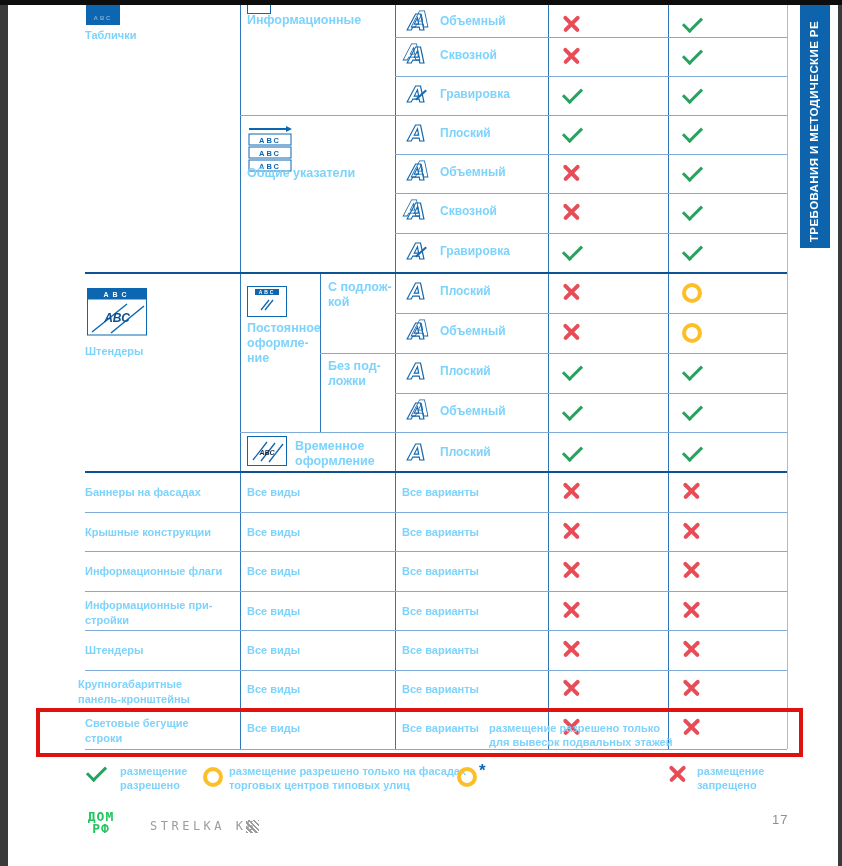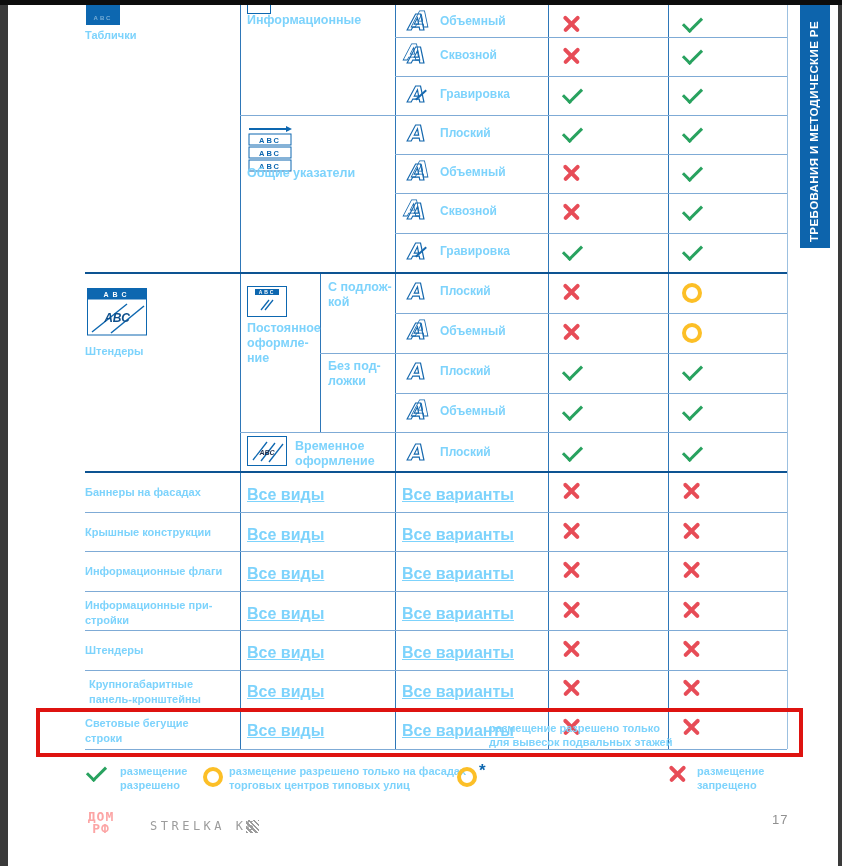--- a/index.html
+++ b/index.html
@@ -8,21 +8,21 @@
   .abs{position:absolute;}
   .page{position:absolute;left:8px;top:5px;width:830px;height:861px;background:#ffffff;}
   .topbar{position:absolute;left:0;top:0;width:842px;height:5px;background:#0d0d0d;z-index:9;}
   .sidetab{position:absolute;left:800px;top:0px;width:30px;height:248px;background:#0d64ac;overflow:hidden;}
   .sidetab span{position:absolute;left:8px;bottom:6px;writing-mode:vertical-rl;transform:rotate(180deg);
        color:#ffffff;font-weight:bold;font-size:11.5px;letter-spacing:0.4px;white-space:nowrap;}
   .t{position:absolute;color:#7dd3fc;font-weight:bold;white-space:pre-line;}
   .cat{font-size:11px;line-height:15px;}
   .grp{font-size:12.5px;line-height:15px;}
   .typ{font-size:12px;}
-  .val{font-size:16px;text-decoration:underline;}
+  .val{font-size:11px;}
   .vl{position:absolute;width:1px;background:#2e77b8;}
   .hl{position:absolute;height:1px;background:#7fabd6;}
   .hd{position:absolute;height:2px;background:#0d5392;}
   .mark{position:absolute;width:26px;height:26px;}
   .mark[data-mark="check"]::before{content:"";position:absolute;left:3px;top:5px;width:16px;height:8px;
        border-left:3.5px solid #28a25f;border-bottom:3.5px solid #28a25f;transform:rotate(-45deg);}
   .mark[data-mark="cross"]::before,.mark[data-mark="cross"]::after{content:"";position:absolute;left:1px;top:10px;
        width:21px;height:3.5px;background:#e74c57;border-radius:2px;}
   .mark[data-mark="cross"]::before{transform:rotate(45deg);}
   .mark[data-mark="cross"]::after{transform:rotate(-45deg);}
@@ -34,21 +34,21 @@
   .aico::before,.aico::after{font-family:"DejaVu Sans",sans-serif;font-weight:bold;font-size:22px;line-height:28px;
        color:transparent;-webkit-text-stroke:1.15px #1568ae;position:absolute;transform:skewX(-9deg);}
   .aico::before{content:"А";left:4px;top:0;}
   .aico.volume::after{content:"А";left:8px;top:-3px;-webkit-text-stroke-width:0.8px;}
   .aico.through::after{content:"А";left:0px;top:-3px;-webkit-text-stroke-width:0.8px;}
   .aico.engrave::after{content:"";left:10px;top:13px;width:14px;height:2px;background:#1568ae;transform:rotate(-42deg);}
   .legend-label{font-size:11px;line-height:13.5px;}
   .redbox{position:absolute;left:36px;top:708px;width:759px;height:41px;border:4px solid #de1310;z-index:8;}
   .hatch{position:absolute;width:13px;height:13px;
        background:repeating-linear-gradient(45deg,#9c9c9c 0 1.5px,transparent 1.5px 3.5px);}
-  .logo{font-family:"DejaVu Sans Mono",monospace;font-weight:bold;color:#fca5a5;font-size:13px;line-height:12px;letter-spacing:1px;}
+  .logo{font-family:"DejaVu Sans Mono",monospace;font-weight:bold;color:#22c55e;font-size:13px;line-height:12px;letter-spacing:1px;}
   .studio{font-family:"DejaVu Sans Mono",monospace;color:#9c9c9c;font-size:12px;letter-spacing:3.5px;}
   .pagenum{font-size:13px;color:#909090;letter-spacing:1px;}
 </style>
 </head>
 <body>
 
 <div class="page"></div>
 <div class="topbar"></div>
 
 <div class="sidetab">
@@ -222,21 +222,21 @@
 <div class="t val" style="left:402px;top:605px">Все варианты</div>
 <span class="mark" style="left:560px;top:598px" data-mark="cross"></span>
 <span class="mark" style="left:680px;top:598px" data-mark="cross"></span>
 
 <div class="t cat" style="left:85px;top:643px">Штендеры</div>
 <div class="t val" style="left:247px;top:644px">Все виды</div>
 <div class="t val" style="left:402px;top:644px">Все варианты</div>
 <span class="mark" style="left:560px;top:637px" data-mark="cross"></span>
 <span class="mark" style="left:680px;top:637px" data-mark="cross"></span>
 
-<div class="t cat" style="left:89px;top:677px">Крупногабаритные
+<div class="t cat" style="left:78px;top:677px">Крупногабаритные
 панель-кронштейны</div>
 <div class="t val" style="left:247px;top:683px">Все виды</div>
 <div class="t val" style="left:402px;top:683px">Все варианты</div>
 <span class="mark" style="left:560px;top:676px" data-mark="cross"></span>
 <span class="mark" style="left:680px;top:676px" data-mark="cross"></span>
 
 <div class="t cat" style="left:85px;top:716px">Световые бегущие
 строки</div>
 <div class="t val" style="left:247px;top:722px">Все виды</div>
 <div class="t val" style="left:402px;top:722px">Все варианты</div>

